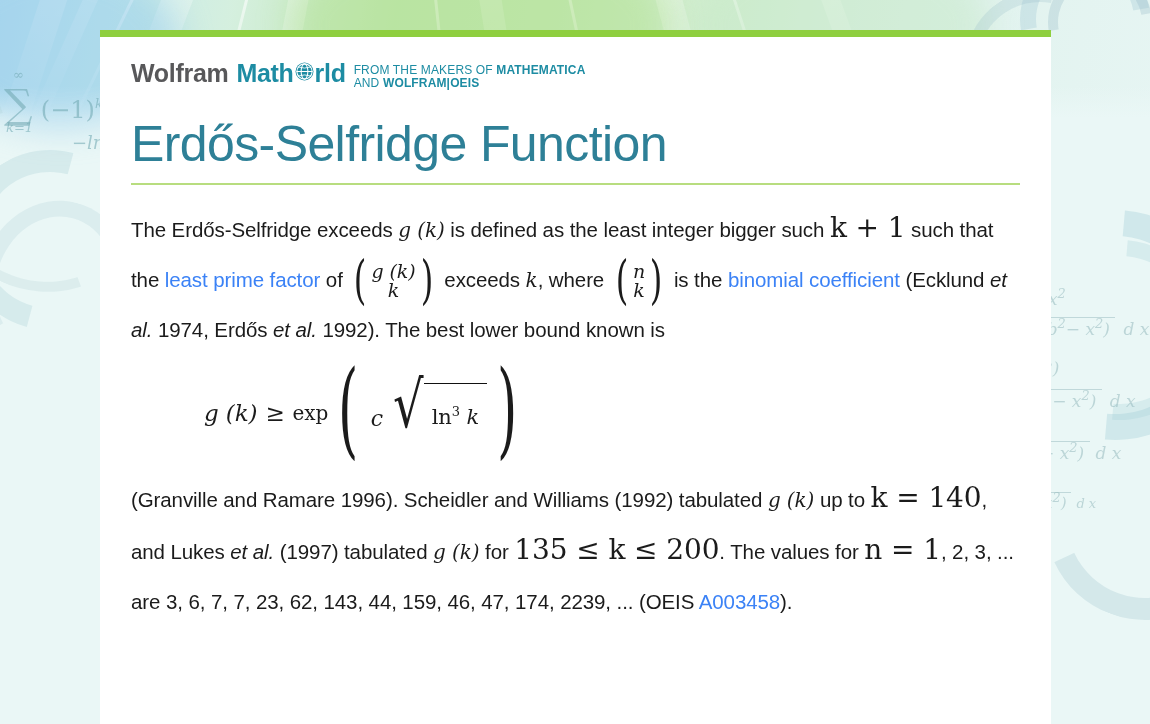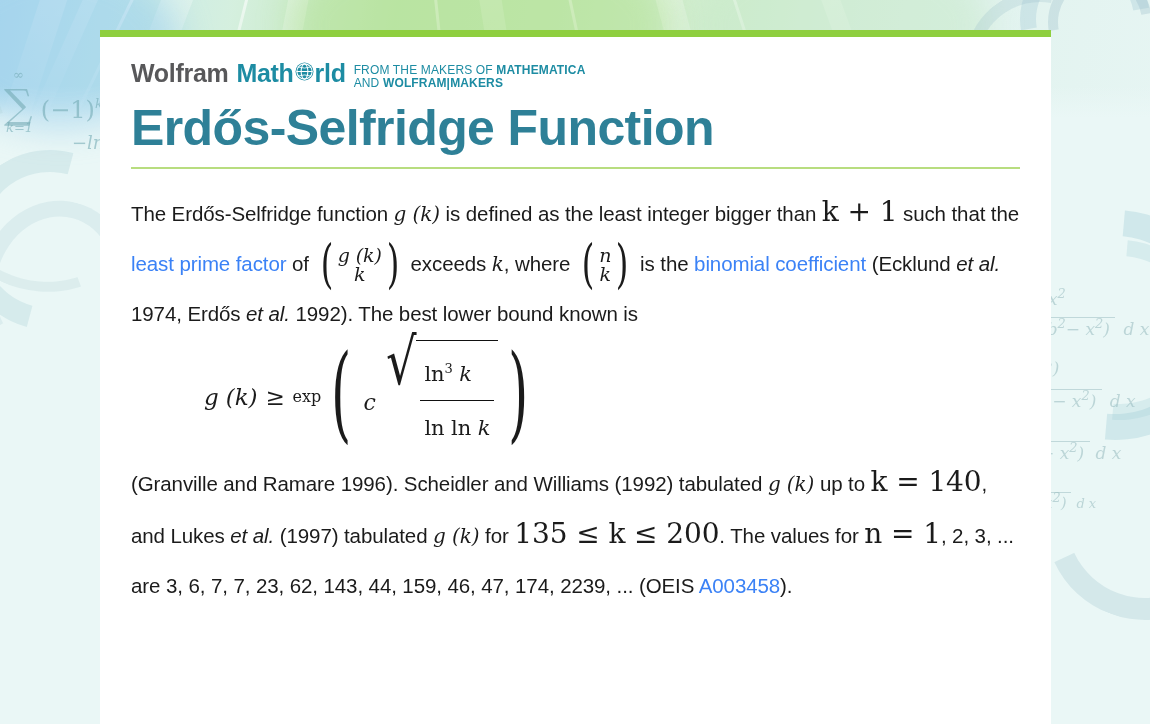--- a/index.html
+++ b/index.html
@@ -87,22 +87,22 @@
   .globe { display:inline-block; margin:0 0px; }
   .tagline {
     margin-left:8px; margin-top:3px; line-height:1.12;
     color:#1d8ca3; font-size:12px; letter-spacing:.15px;
   }
   .tagline b { font-weight:bold; }
   .tagline .t1, .tagline .t2 { display:block; white-space:nowrap; }
 
   
   h1.page-title {
-    margin-top:10px;
-    font-size:50px; font-weight:bold; color:#2e8097;
+    margin-top:26px;
+    font-size:50px; font-weight:normal; color:#2e8097;
     letter-spacing:-.6px; line-height:1.08;
   }
   .title-rule {
     margin-top:12px; height:2px; background:#b8dd7f; width:889px;
   }
 
   
   .body-text {
     margin-top:18px;
     font-size:20.5px; color:#1b1b1b; line-height:50px;
@@ -138,21 +138,21 @@
   }
 
   
   .display-eq {
     margin-top:10px; margin-left:73px;
     display:flex; align-items:center; height:96px;
     font-family:"DejaVu Serif", serif;
   }
   .eq-lhs { font-size:23px; font-style:italic; }
   .eq-rel { font-size:23px; margin:0 8px; font-style:normal; }
-  .eq-exp { font-size:16px; font-style:normal; }
+  .eq-exp { font-size:20px; font-style:normal; }
   .bigpar {
     font-family:"DejaVu Serif", serif; font-size:104px; font-weight:200;
     line-height:0; transform:scaleX(.5); display:inline-block;
     position:relative; top:-4px;
   }
   .eq-c { font-size:22px; font-style:italic; margin:0 5px 0 2px; position:relative; top:6px;}
   .radical { display:inline-flex; align-items:stretch; }
   .radical .sign {
     font-size:64px; line-height:.58; font-weight:200;
     transform:scaleX(.75); display:inline-block; position:relative; top:4px;
@@ -266,31 +266,31 @@
             <path d="M4 15.8 Q11 13.4 18 15.8" fill="none" stroke="#ffffff" stroke-width=".9"></path>
           </svg>
         </span>
           <span>rld</span>
       </span>
       <span class="tagline">
         <span class="t1">
           <span>FROM THE MAKERS OF </span><b>MATHEMATICA</b>
         </span>
         <span class="t2">
-          <span>AND </span><b>WOLFRAM|MAKERS</b>
+          <span>AND </span><b>WOLFRAM|OEIS</b>
         </span>
       </span>
     </div>
 
     <h1 class="page-title">Erdős-Selfridge Function</h1>
     <div class="title-rule"></div>
 
     <div class="body-text">
 
-      <p><span>The Erdős-Selfridge function </span><span class="mi">g (k)</span><span> is defined as the least integer bigger than </span><span class="mn">k + 1</span><span> such that the </span><a class="link" href="#">least prime factor</a><span> of </span><span class="binom">
+      <p><span>The Erdős-Selfridge exceeds </span><span class="mi">g (k)</span><span> is defined as the least integer bigger such </span><span class="mn">k + 1</span><span> such that the </span><a class="link" href="#">least prime factor</a><span> of </span><span class="binom">
             <span class="par">(</span>
             <span class="stack">
               <span>g (k)</span>
               <span>k</span>
             </span>
             <span class="par">)</span>
           </span><span> exceeds </span><span class="mi">k</span><span>, where </span><span class="binom">
             <span class="par">(</span>
             <span class="stack">
               <span>n</span>
@@ -303,21 +303,20 @@
         <span class="eq-lhs">g (k)</span>
         <span class="eq-rel">≥</span>
         <span class="eq-exp">exp</span>
         <span class="bigpar">(</span>
         <span class="eq-c">c</span>
         <span class="radical">
           <span class="sign">√</span>
           <span class="under">
             <span class="frac">
               <span class="num"><span>ln</span><span class="sup">3</span>&nbsp;<span style="font-style:italic;">k</span></span>
-              <span class="den">ln ln <span style="font-style:italic;">k</span></span>
             </span>
           </span>
         </span>
         <span class="bigpar">)</span>
       </div>
 
       <p style="margin-top:12px;"><span>(Granville and Ramare 1996). Scheidler and Williams (1992) tabulated </span><span class="mi">g (k)</span><span> up to </span><span class="mn">k = 140</span><span>, and Lukes </span><span class="ital">et al.</span><span> (1997) tabulated </span><span class="mi">g (k)</span><span> for </span><span class="mn">135 ≤ k ≤ 200</span><span>. The values for </span><span class="mn">n = 1</span><span>, 2, 3, ... are 3, 6, 7, 7, 23, 62, 143, 44, 159, 46, 47, 174, 2239, ... (OEIS </span><a class="link" href="#">A003458</a><span>).</span></p>
     </div>
   </div>
 </div>

